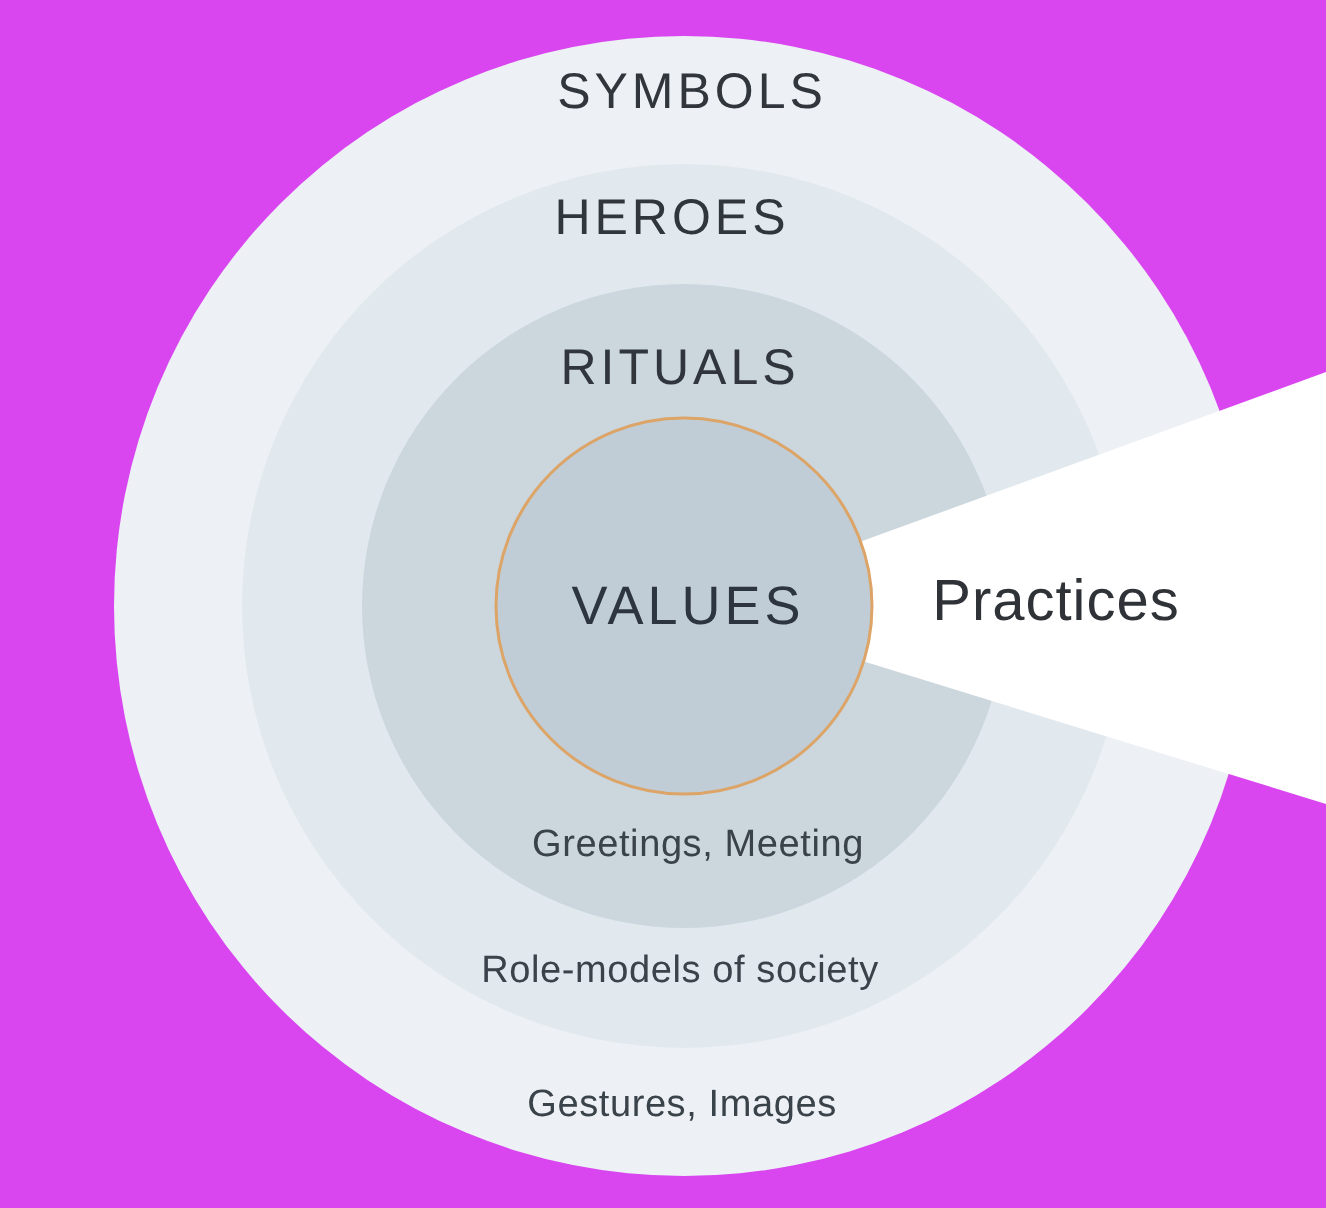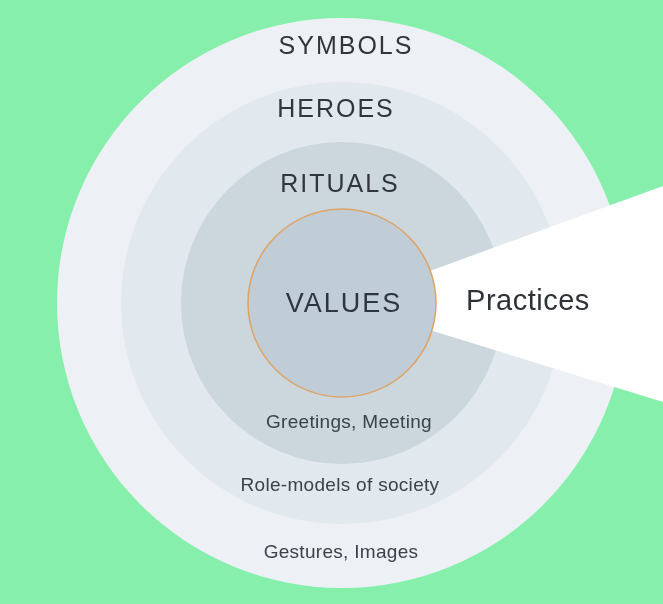--- a/index.html
+++ b/index.html
@@ -8,21 +8,21 @@
     background: #ffffff;
     width: 663px;
     height: 604px;
     overflow: hidden;
     font-family: "Liberation Sans", sans-serif;
   }
   .stage {
     position: relative;
     width: 663px;
     height: 604px;
-    background: #86efac;
+    background: #d946ef;
   }
   svg { display: block; }
   .ring-label {
     font-family: "Liberation Sans", sans-serif;
     font-size: 25px;
     font-weight: 400;
     letter-spacing: 2px;
   }
   .core-label {
     font-family: "Liberation Sans", sans-serif;

